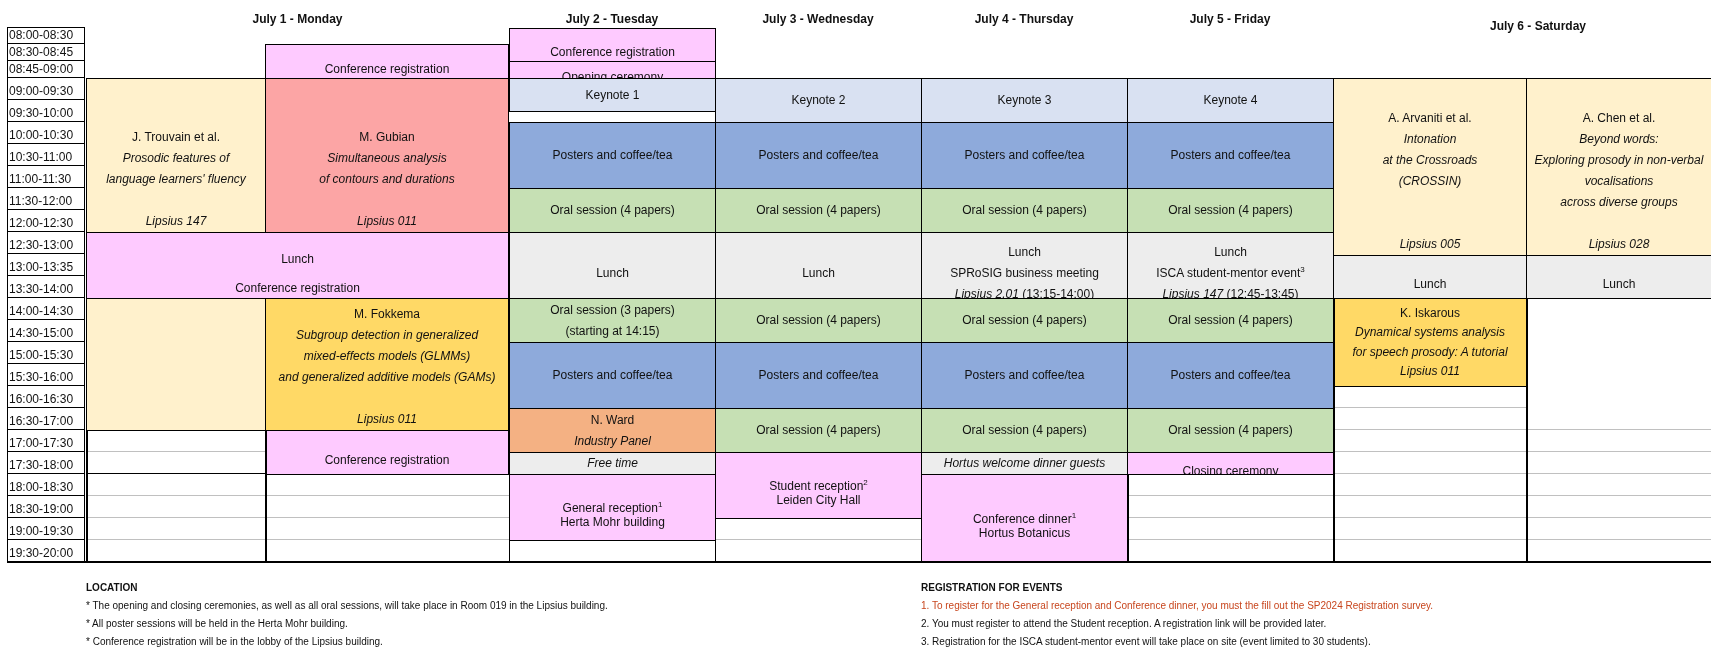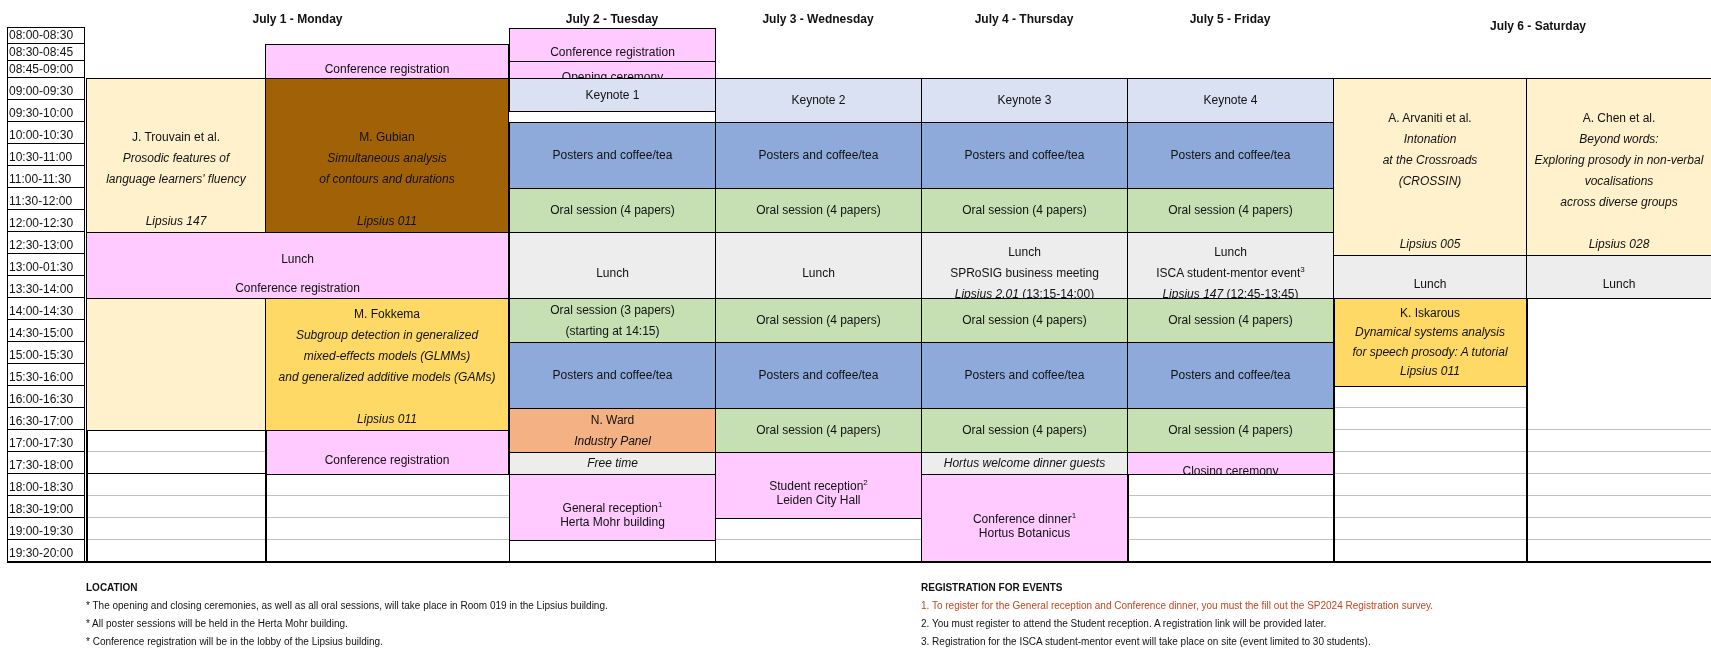--- a/index.html
+++ b/index.html
@@ -39,21 +39,21 @@
   <div class="tcell" style="top:44px;height:17px;">08:30-08:45</div>
   <div class="tcell" style="top:61px;height:17px;">08:45-09:00</div>
   <div class="tcell" style="top:78px;height:22px;">09:00-09:30</div>
   <div class="tcell" style="top:100px;height:22px;">09:30-10:00</div>
   <div class="tcell" style="top:122px;height:22px;">10:00-10:30</div>
   <div class="tcell" style="top:144px;height:22px;">10:30-11:00</div>
   <div class="tcell" style="top:166px;height:22px;">11:00-11:30</div>
   <div class="tcell" style="top:188px;height:22px;">11:30-12:00</div>
   <div class="tcell" style="top:210px;height:22px;">12:00-12:30</div>
   <div class="tcell" style="top:232px;height:22px;">12:30-13:00</div>
-  <div class="tcell" style="top:254px;height:22px;">13:00-01:30</div>
+  <div class="tcell" style="top:254px;height:22px;">13:00-13:35</div>
   <div class="tcell" style="top:276px;height:22px;">13:30-14:00</div>
   <div class="tcell" style="top:298px;height:22px;">14:00-14:30</div>
   <div class="tcell" style="top:320px;height:22px;">14:30-15:00</div>
   <div class="tcell" style="top:342px;height:22px;">15:00-15:30</div>
   <div class="tcell" style="top:364px;height:22px;">15:30-16:00</div>
   <div class="tcell" style="top:386px;height:22px;">16:00-16:30</div>
   <div class="tcell" style="top:408px;height:22px;">16:30-17:00</div>
   <div class="tcell" style="top:430px;height:22px;">17:00-17:30</div>
   <div class="tcell" style="top:452px;height:22px;">17:30-18:00</div>
   <div class="tcell" style="top:474px;height:22px;">18:00-18:30</div>
@@ -99,21 +99,21 @@
 <div class="slot" style="left:265px;top:44px;width:244px;height:35px;background:#fecaff;">
   <span class="b">Conference registration</span>
 </div>
 <div class="slot top" style="left:86px;top:78px;width:180px;height:155px;background:#fff1cc;padding-top:0;">
   <span>J. Trouvain et al.</span>
   <span class="i">Prosodic features of</span>
   <span class="i">language learners' fluency</span>
   <span style="height:21px"></span>
   <span class="i">Lipsius 147</span>
 </div>
-<div class="slot top" style="left:265px;top:78px;width:244px;height:155px;background:#a16207;">
+<div class="slot top" style="left:265px;top:78px;width:244px;height:155px;background:#fca5a5;">
   <span>M. Gubian</span>
   <span class="i">Simultaneous analysis</span>
   <span class="i">of contours and durations</span>
   <span style="height:21px"></span>
   <span class="i">Lipsius 011</span>
 </div>
 <div class="slot tight" style="left:86px;top:232px;width:423px;height:67px;background:#fecaff;">
   <span class="b">Lunch</span>
   <span class="b">Conference registration</span>
 </div>

